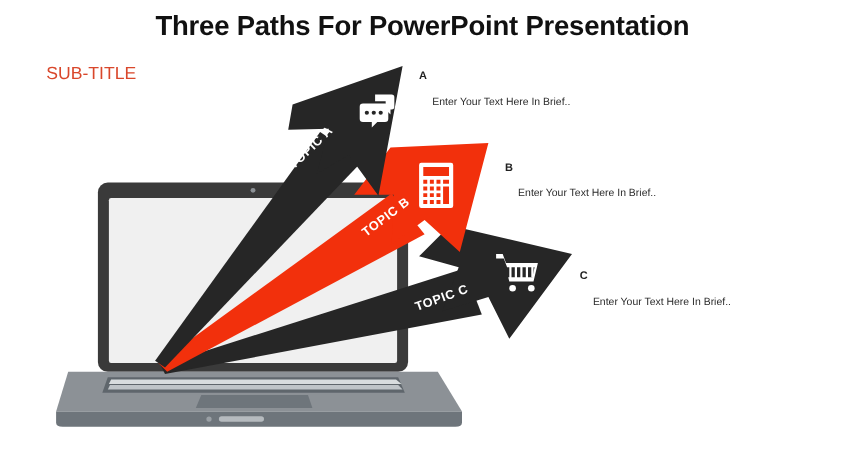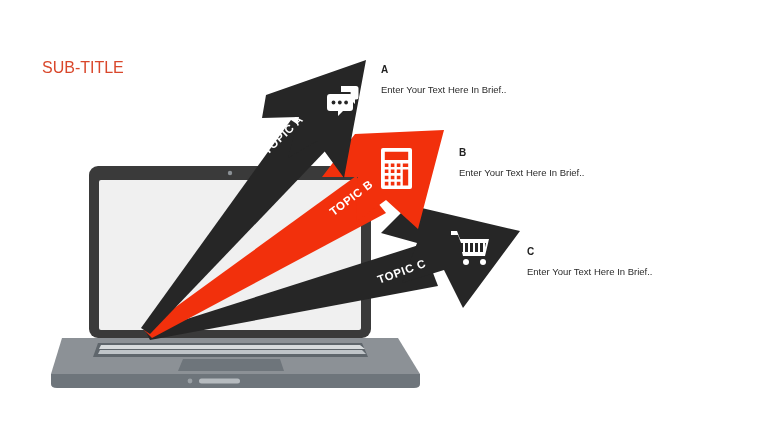--- a/index.html
+++ b/index.html
@@ -56,21 +56,21 @@
     font-size: 10px;
     font-weight: bold;
     color: #222222;
     margin: 0 0 9px 0;
     line-height: 1;
   }
   .desc-body {
     font-size: 9.5px;
     font-weight: normal;
     color: #2b2b2b;
-    margin: 0;
+    margin: 12px;
     line-height: 1.2;
     white-space: nowrap;
   }
   #desc-a { left: 381px; top: 65px; }
   #desc-b { left: 459px; top: 148px; }
   #desc-c { left: 527px; top: 247px; }
 
   
   .topic-label {
     position: absolute;
@@ -95,20 +95,21 @@
     left: 378px;
     top: 274px;
     transform: rotate(-20deg);
   }
 </style>
 </head>
 <body>
 
 <div id="slide">
 
+  <div id="slide-title">Three Paths For PowerPoint Presentation</div>
 
   <div id="slide-subtitle">SUB-TITLE</div>
 
   <svg id="art" viewBox="0 0 768 432">
 
     <g>
 
       <rect x="89" y="166" width="282" height="172" rx="9" ry="9" fill="#3A3A3A"></rect>
 
       <rect x="99" y="180" width="262" height="150" rx="2" ry="2" fill="#F0F0F0"></rect>

